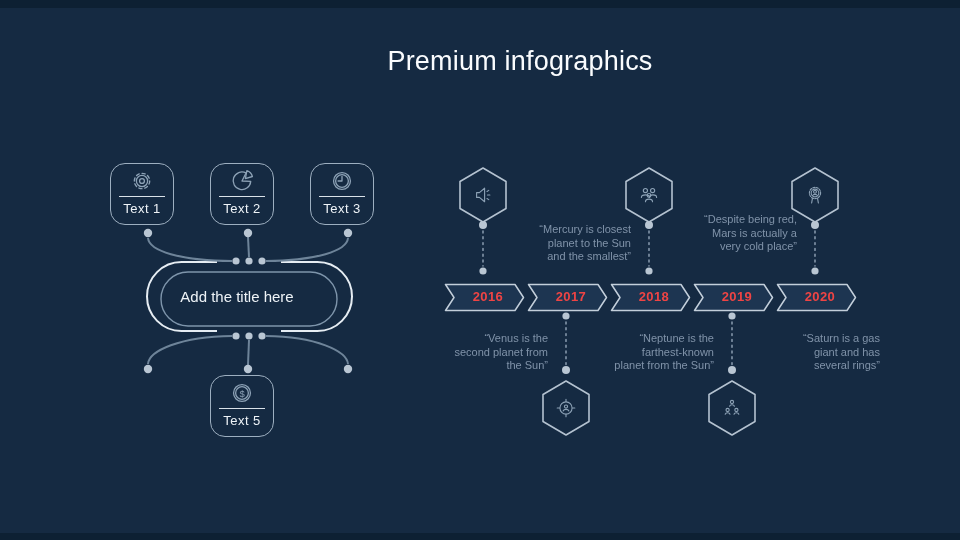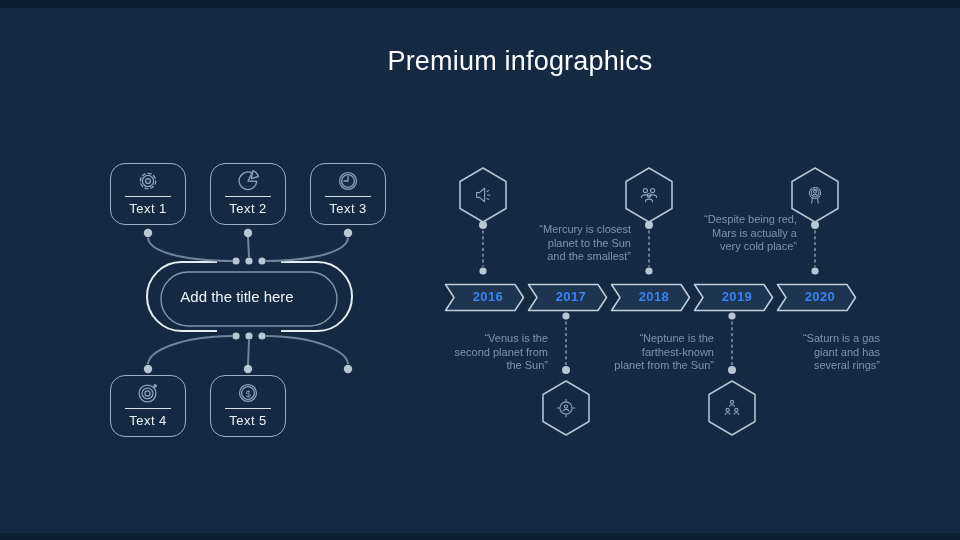--- a/index.html
+++ b/index.html
@@ -4,21 +4,21 @@
 <style>
   html,body{margin:0;padding:0;width:960px;height:540px;overflow:hidden;
     background:#152a42;font-family:"Liberation Sans", sans-serif;}
   .slide{position:relative;width:960px;height:540px;background:#152a42;}
   .edge-strip{position:absolute;left:0;width:960px;background:#0d2033;}
   .edge-strip.top{top:0;height:8px;}
   .edge-strip.bottom{bottom:0;height:7px;}
   .title{position:absolute;left:0;top:46px;width:960px;text-align:center;
     font-size:27px;color:#fafcfe;letter-spacing:0.2px;padding-left:40px;}
   
-  .tbox{position:absolute;width:76px;height:62px;border:1.5px solid #9dafc0;
+  .tbox{position:absolute;width:64px;height:62px;border:1.5px solid #9dafc0;
     border-radius:15px;box-sizing:border-box;display:flex;flex-direction:column;
     align-items:center;}
   .bicon{margin-top:2px;width:30px;height:30px;}
   .icn{stroke:#8da2b6;fill:none;stroke-width:1.4;stroke-linecap:round;stroke-linejoin:round;}
   .bdivider{width:46px;height:1px;background:#d9e1e8;margin-top:0px;}
   .blabel{margin-top:4px;font-size:13px;color:#eef3f7;letter-spacing:0.5px;}
   .left-svg{position:absolute;left:100px;top:150px;}
   .pill-outer{fill:none;stroke:#e6edf3;stroke-width:2;}
   .pill-inner{fill:none;stroke:#7e95ab;stroke-width:1.4;}
   .mask{fill:#152a42;stroke:none;}
@@ -27,21 +27,21 @@
   .center-label{position:absolute;left:149px;top:282px;width:176px;height:30px;
     line-height:30px;text-align:center;font-size:15px;color:#eef3f7;}
   
   .hex-svg{position:absolute;}
   .hex{fill:none;stroke:#b4c2d0;stroke-width:1.6;stroke-linejoin:round;}
   .conn-svg{position:absolute;}
   .dash{stroke:#93a5b8;stroke-width:1.4;stroke-dasharray:2 3.8;stroke-linecap:round;fill:none;}
   .year-wrap{position:absolute;top:283px;width:82px;height:29px;}
   .year-shape{fill:#1d3551;stroke:#c3cfdb;stroke-width:1.5;stroke-linejoin:round;}
   .year-label{position:absolute;top:284px;width:78px;height:26px;line-height:26px;
-    text-align:center;font-size:13px;font-weight:bold;color:#3b82f6;letter-spacing:0.4px;}
+    text-align:center;font-size:13px;font-weight:bold;color:#ef4444;letter-spacing:0.4px;}
   .quote{position:absolute;width:130px;text-align:right;font-size:11px;
     line-height:13.5px;color:#8093a9;}
 </style>
 </head>
 <body>
 
 <div class="slide">
   <div class="edge-strip top"></div>
   <div class="edge-strip bottom"></div>
 
@@ -96,30 +96,20 @@
   <div class="tbox" style="left:310px;top:163px">
     <svg class="bicon" viewBox="0 0 32 32">
       <circle class="icn" cx="16" cy="16" r="9"></circle>
       <circle class="icn" cx="16" cy="16" r="6.8"></circle>
       <path class="icn" d="M16,16 V11 M16,16 H11.8"></path>
     </svg>
     <div class="bdivider"></div>
     <div class="blabel">Text 3</div>
   </div>
 
-  <div class="tbox" style="left:110px;top:375px">
-    <svg class="bicon" viewBox="0 0 32 32">
-      <circle class="icn" cx="15.5" cy="16.5" r="9"></circle>
-      <circle class="icn" cx="15.5" cy="16.5" r="5.8"></circle>
-      <circle class="icn" cx="15.5" cy="16.5" r="2.7"></circle>
-      <circle cx="23.6" cy="8.4" r="1.9" fill="#8da2b6"></circle>
-    </svg>
-    <div class="bdivider"></div>
-    <div class="blabel">Text 4</div>
-  </div>
 
   <div class="tbox" style="left:210px;top:375px">
     <svg class="bicon" viewBox="0 0 32 32">
       <circle class="icn" cx="16" cy="16" r="9"></circle>
       <circle class="icn" cx="16" cy="16" r="6.8"></circle>
       <text x="16" y="19.8" font-size="10" text-anchor="middle" fill="#8da2b6" font-family="Liberation Sans, sans-serif">$</text>
     </svg>
     <div class="bdivider"></div>
     <div class="blabel">Text 5</div>
   </div>

